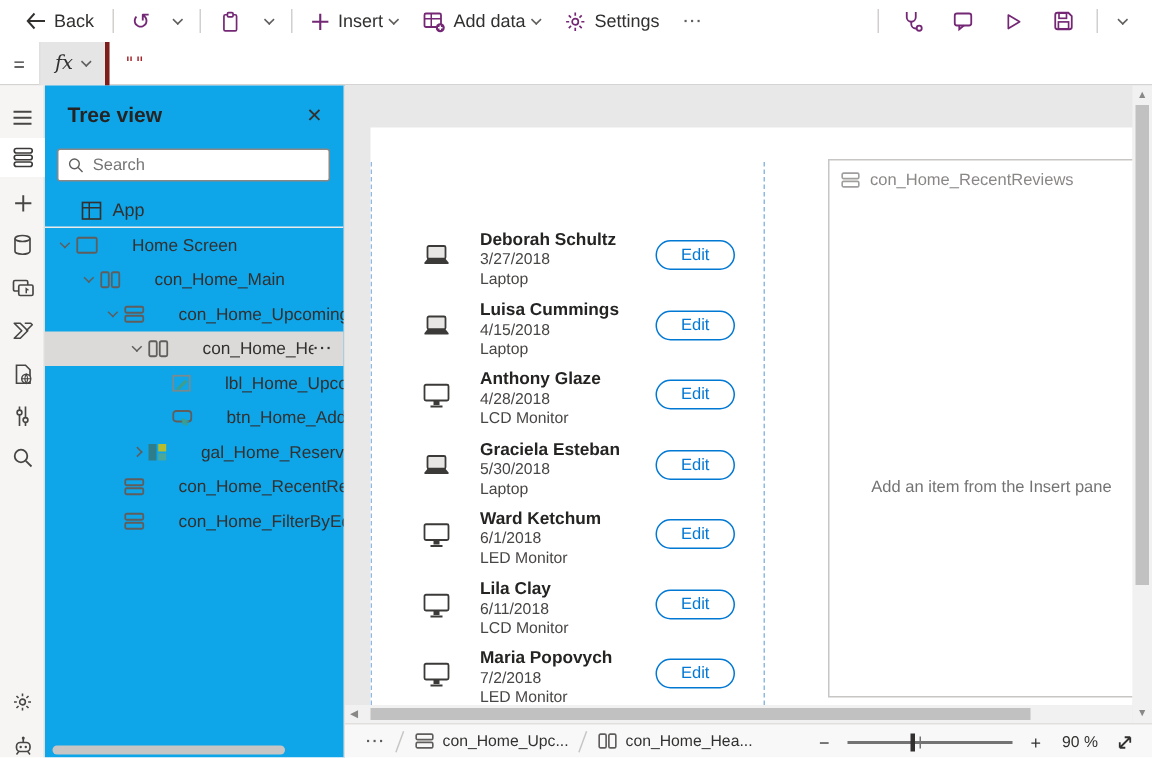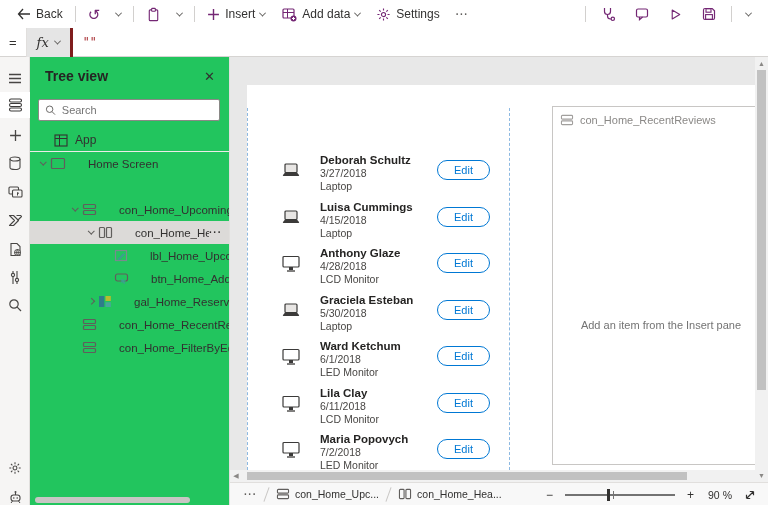--- a/index.html
+++ b/index.html
@@ -25,21 +25,21 @@
   .fx-btn { height:29px; background:#e5e5e5; border-left:1px solid #e1dfdd; border-right:3px solid #7f1d1d; display:flex; align-items:center; gap:6px; padding:0 10px; cursor:pointer; }
   .fx-glyph { font-family:"DejaVu Serif", serif; font-style:italic; font-size:13px; color:#323130; }
   .fx-value { margin-left:10px; font-family:"DejaVu Sans Mono", monospace; font-size:11.5px; color:#a4262c; }
 
   
   .rail { position:absolute; left:0; top:57px; width:30px; height:448px; background:#f6f5f4; border-right:1px solid #e1dfdd; }
   .rail-item { position:absolute; left:0; width:30px; height:26px; display:flex; align-items:center; justify-content:center; cursor:pointer; color:#484644; }
   .rail-item.active { background:#fff; }
 
   
-  .tree { position:absolute; left:30px; top:57px; width:200px; height:448px; background:#22c55e; border-right:1px solid #e1dfdd; overflow:hidden; }
+  .tree { position:absolute; left:30px; top:57px; width:200px; height:448px; background:#0ea5e9; border-right:1px solid #e1dfdd; overflow:hidden; }
   .tree-head { position:absolute; left:0; top:0; width:100%; height:38px; display:flex; align-items:center; justify-content:space-between; padding:0 14px 0 15px; }
   .tree-title { font-size:14px; font-weight:bold; color:#252423; }
   .tree-close { font-size:13px; color:#323130; cursor:pointer; }
   .searchbox { position:absolute; left:8px; top:42px; width:182px; height:22px; border:1px solid #8a8886; border-radius:2px; display:flex; align-items:center; padding:0 6px; gap:6px; background:#fff; }
   .searchbox input { border:none; outline:none; width:100%; font-size:11px; color:#323130; font-family:"Liberation Sans", sans-serif; background:transparent; }
   .app-row { position:absolute; left:0; top:72px; width:100%; height:22px; display:flex; align-items:center; padding-left:24px; gap:7px; cursor:pointer; }
   .tree-sep { position:absolute; left:0; top:94px; width:100%; height:1px; background:#edebe9; }
   .trow { position:absolute; left:0; width:200px; height:23px; display:flex; align-items:center; font-size:11.5px; color:#323130; cursor:pointer; }
   .trow.selected { background:#dcdad8; }
   .trow .chevslot { width:14px; display:flex; justify-content:center; flex:none; }
@@ -291,20 +291,30 @@
   <div class="trow" style="top:95px;padding-left:6px">
     <span class="chevslot">
         <span class="chev"></span>
       </span>
     <svg class="ticon" width="16" height="13" viewBox="0 0 16 13">
         <rect x="1.5" y="1.5" width="13" height="10" rx="1" stroke="#605e5c" fill="none" stroke-width="1.2"></rect>
       </svg>
     <span class="tlabel">Home Screen</span>
   </div>
 
+  <div class="trow" style="top:118px;padding-left:22px">
+    <span class="chevslot">
+        <span class="chev"></span>
+      </span>
+    <svg class="ticon" width="15" height="13" viewBox="0 0 15 13">
+        <rect x="1.5" y="1.5" width="5" height="10" rx="1" stroke="#605e5c" fill="none" stroke-width="1.2"></rect>
+        <rect x="8.5" y="1.5" width="5" height="10" rx="1" stroke="#605e5c" fill="none" stroke-width="1.2"></rect>
+      </svg>
+    <span class="tlabel">con_Home_Main</span>
+  </div>
 
   <div class="trow" style="top:141px;padding-left:38px">
     <span class="chevslot">
         <span class="chev"></span>
       </span>
     <svg class="ticon" width="15" height="13" viewBox="0 0 15 13">
         <rect x="1.5" y="1.5" width="12" height="4" rx="1" stroke="#605e5c" fill="none" stroke-width="1.2"></rect>
         <rect x="1.5" y="7.5" width="12" height="4" rx="1" stroke="#605e5c" fill="none" stroke-width="1.2"></rect>
       </svg>
     <span class="tlabel">con_Home_UpcomingReservations</span>

